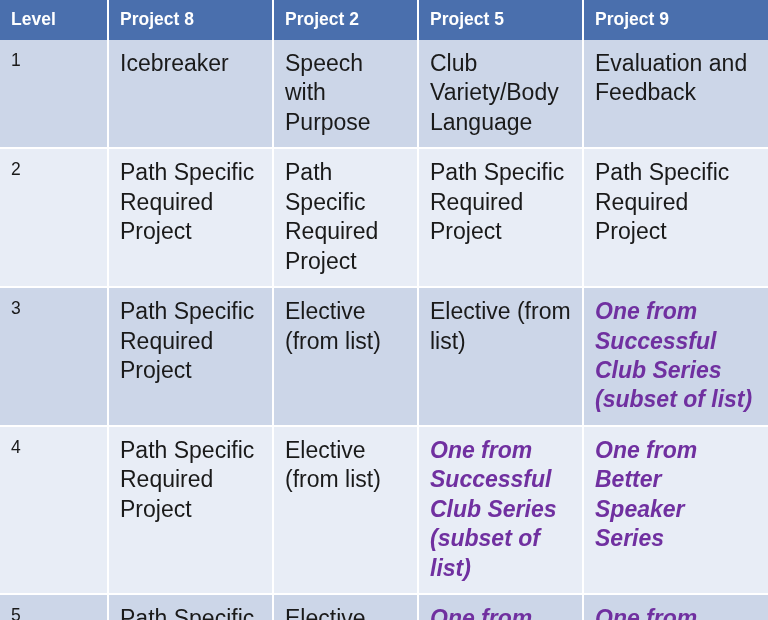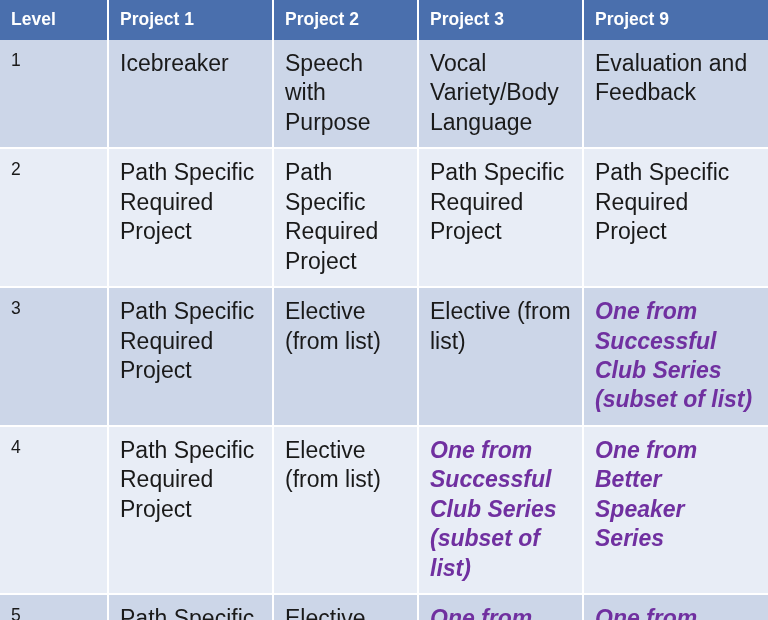--- a/index.html
+++ b/index.html
@@ -75,32 +75,32 @@
     <colgroup>
       <col class="c-level">
       <col class="c-proj">
       <col class="c-proj2">
       <col class="c-proj3">
       <col class="c-proj4">
     </colgroup>
     <thead>
       <tr>
         <th>Level</th>
-        <th>Project 1</th>
+        <th>Project 8</th>
         <th>Project 2</th>
-        <th>Project 3</th>
+        <th>Project 5</th>
         <th>Project 9</th>
       </tr>
     </thead>
     <tbody>
       <tr class="row-odd">
         <td class="level-cell">1</td>
         <td>Icebreaker</td>
         <td>Speech with Purpose</td>
-        <td>Vocal Variety/Body Language</td>
+        <td>Club Variety/Body Language</td>
         <td>Evaluation and Feedback</td>
       </tr>
       <tr class="row-even">
         <td class="level-cell">2</td>
         <td>Path Specific Required Project</td>
         <td>Path Specific Required Project</td>
         <td>Path Specific Required Project</td>
         <td>Path Specific Required Project</td>
       </tr>
       <tr class="row-odd">

